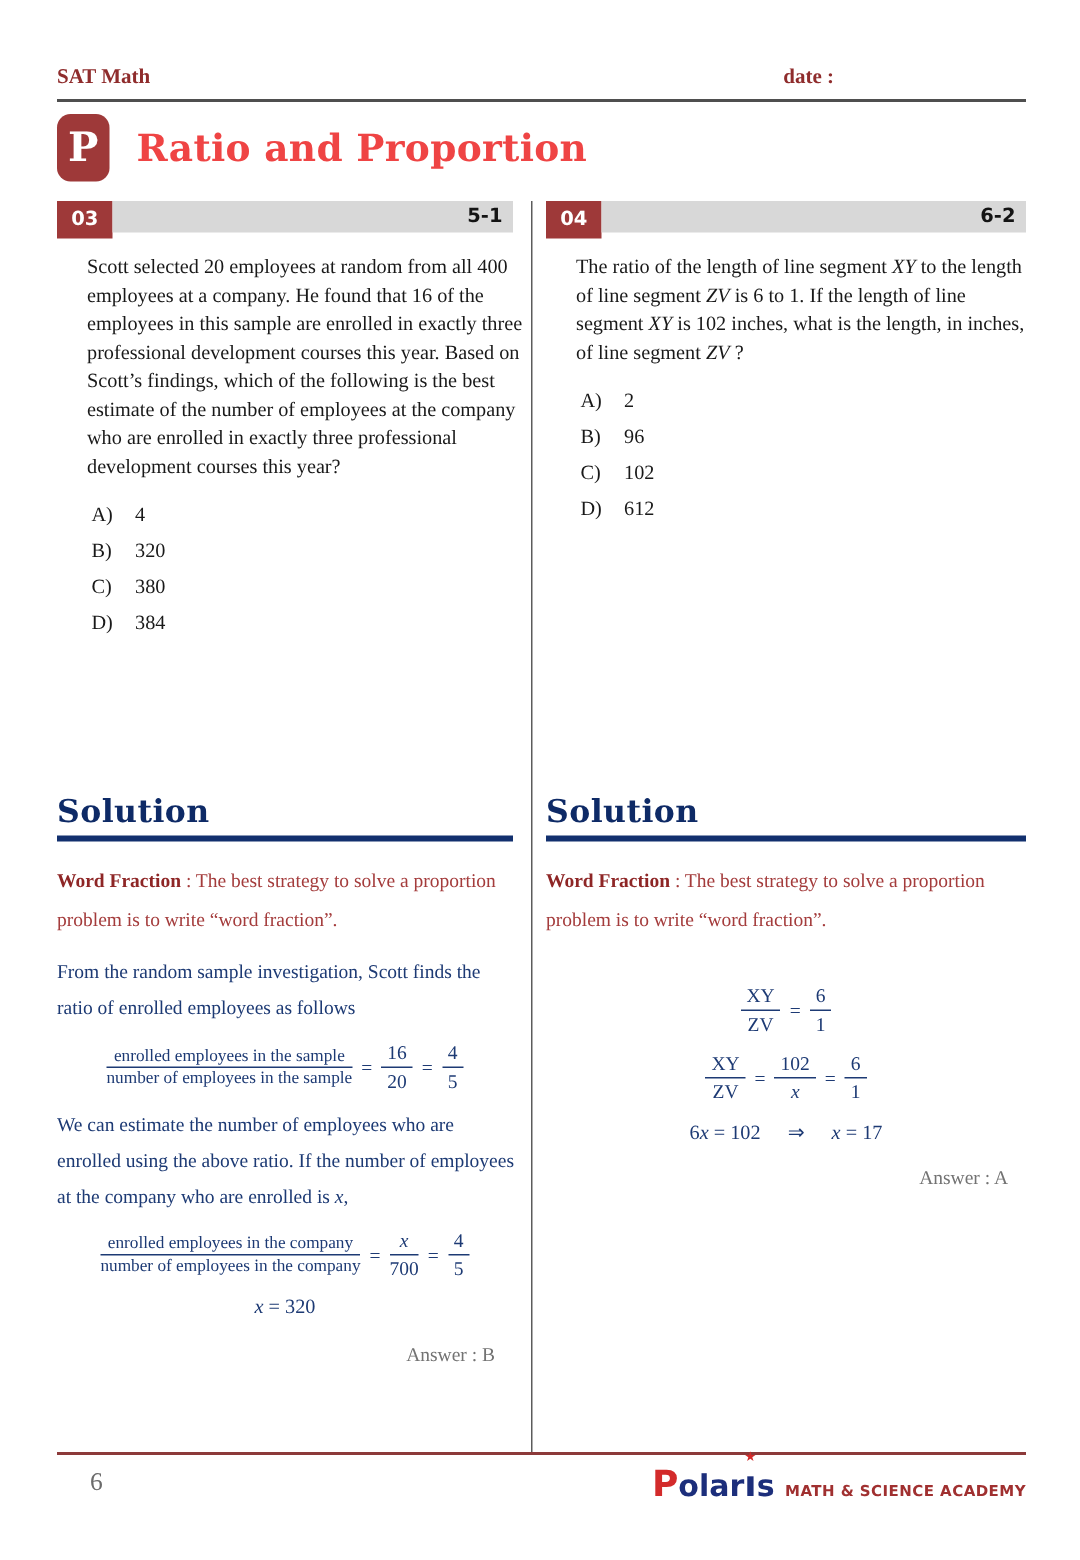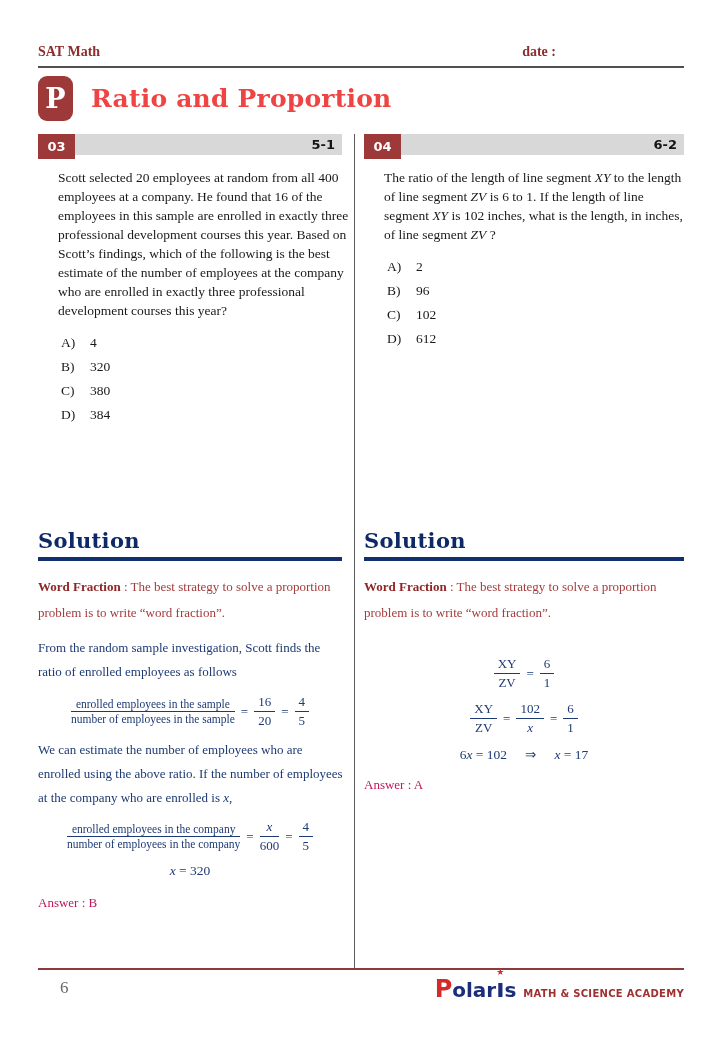--- a/index.html
+++ b/index.html
@@ -53,21 +53,21 @@
   .mathrow{display:flex;align-items:center;justify-content:center;color:#1d3a74;}
   .frac{display:inline-flex;flex-direction:column;text-align:center;}
   .frac .top{border-bottom:1px solid #1d3a74;padding:0 4px 1px;}
   .frac .bot{padding-top:1px;}
   .wordpart{font-size:11.5px;}
   .numpart{font-size:13px;}
   .eqsign{margin:0 6px;font-size:13px;}
   .eqline{text-align:center;font-size:13.5px;color:#1d3a74;}
   .var{font-style:italic;}
   .arrow{margin:0 18px;}
-  .answer{text-align:left;padding-right:12px;color:#be185d;font-size:13px;}
+  .answer{text-align:right;padding-right:12px;color:#737373;font-size:13px;}
 
   
   .footer{position:absolute;left:38px;top:968px;width:646px;border-top:2px solid #8c3a3a;}
   .page-num{position:absolute;left:22px;top:8px;font-size:17px;color:#6b6b6b;}
   .logo{position:absolute;right:0;top:5px;display:flex;align-items:baseline;
         font-family:"DejaVu Sans",sans-serif;font-weight:bold;}
   .logo .lg-red{color:#d32b2b;font-size:24px;}
   .logo .lg-navy{color:#1c2e7b;font-size:20px;}
   .logo .iwrap{position:relative;color:#1c2e7b;font-size:24px;}
   .logo .star{position:absolute;top:-8px;left:0px;font-size:9px;color:#d32b2b;font-style:normal;}
@@ -146,21 +146,21 @@
           <span>We can estimate the number of employees who are enrolled using the above ratio. If the number of employees at the company who are enrolled is </span><span class="var">x</span><span>,</span>
         </div>
         <div class="mathrow" style="margin-top:9px;">
           <span class="frac wordpart">
             <span class="top">enrolled employees in the company</span>
             <span class="bot">number of employees in the company</span>
           </span>
           <span class="eqsign">=</span>
           <span class="frac numpart">
             <span class="top var">x</span>
-            <span class="bot">600</span>
+            <span class="bot">700</span>
           </span>
           <span class="eqsign">=</span>
           <span class="frac numpart">
             <span class="top">4</span>
             <span class="bot">5</span>
           </span>
         </div>
         <div class="eqline" style="margin-top:9px;">
           <span class="var">x</span><span> = 320</span>
         </div>

